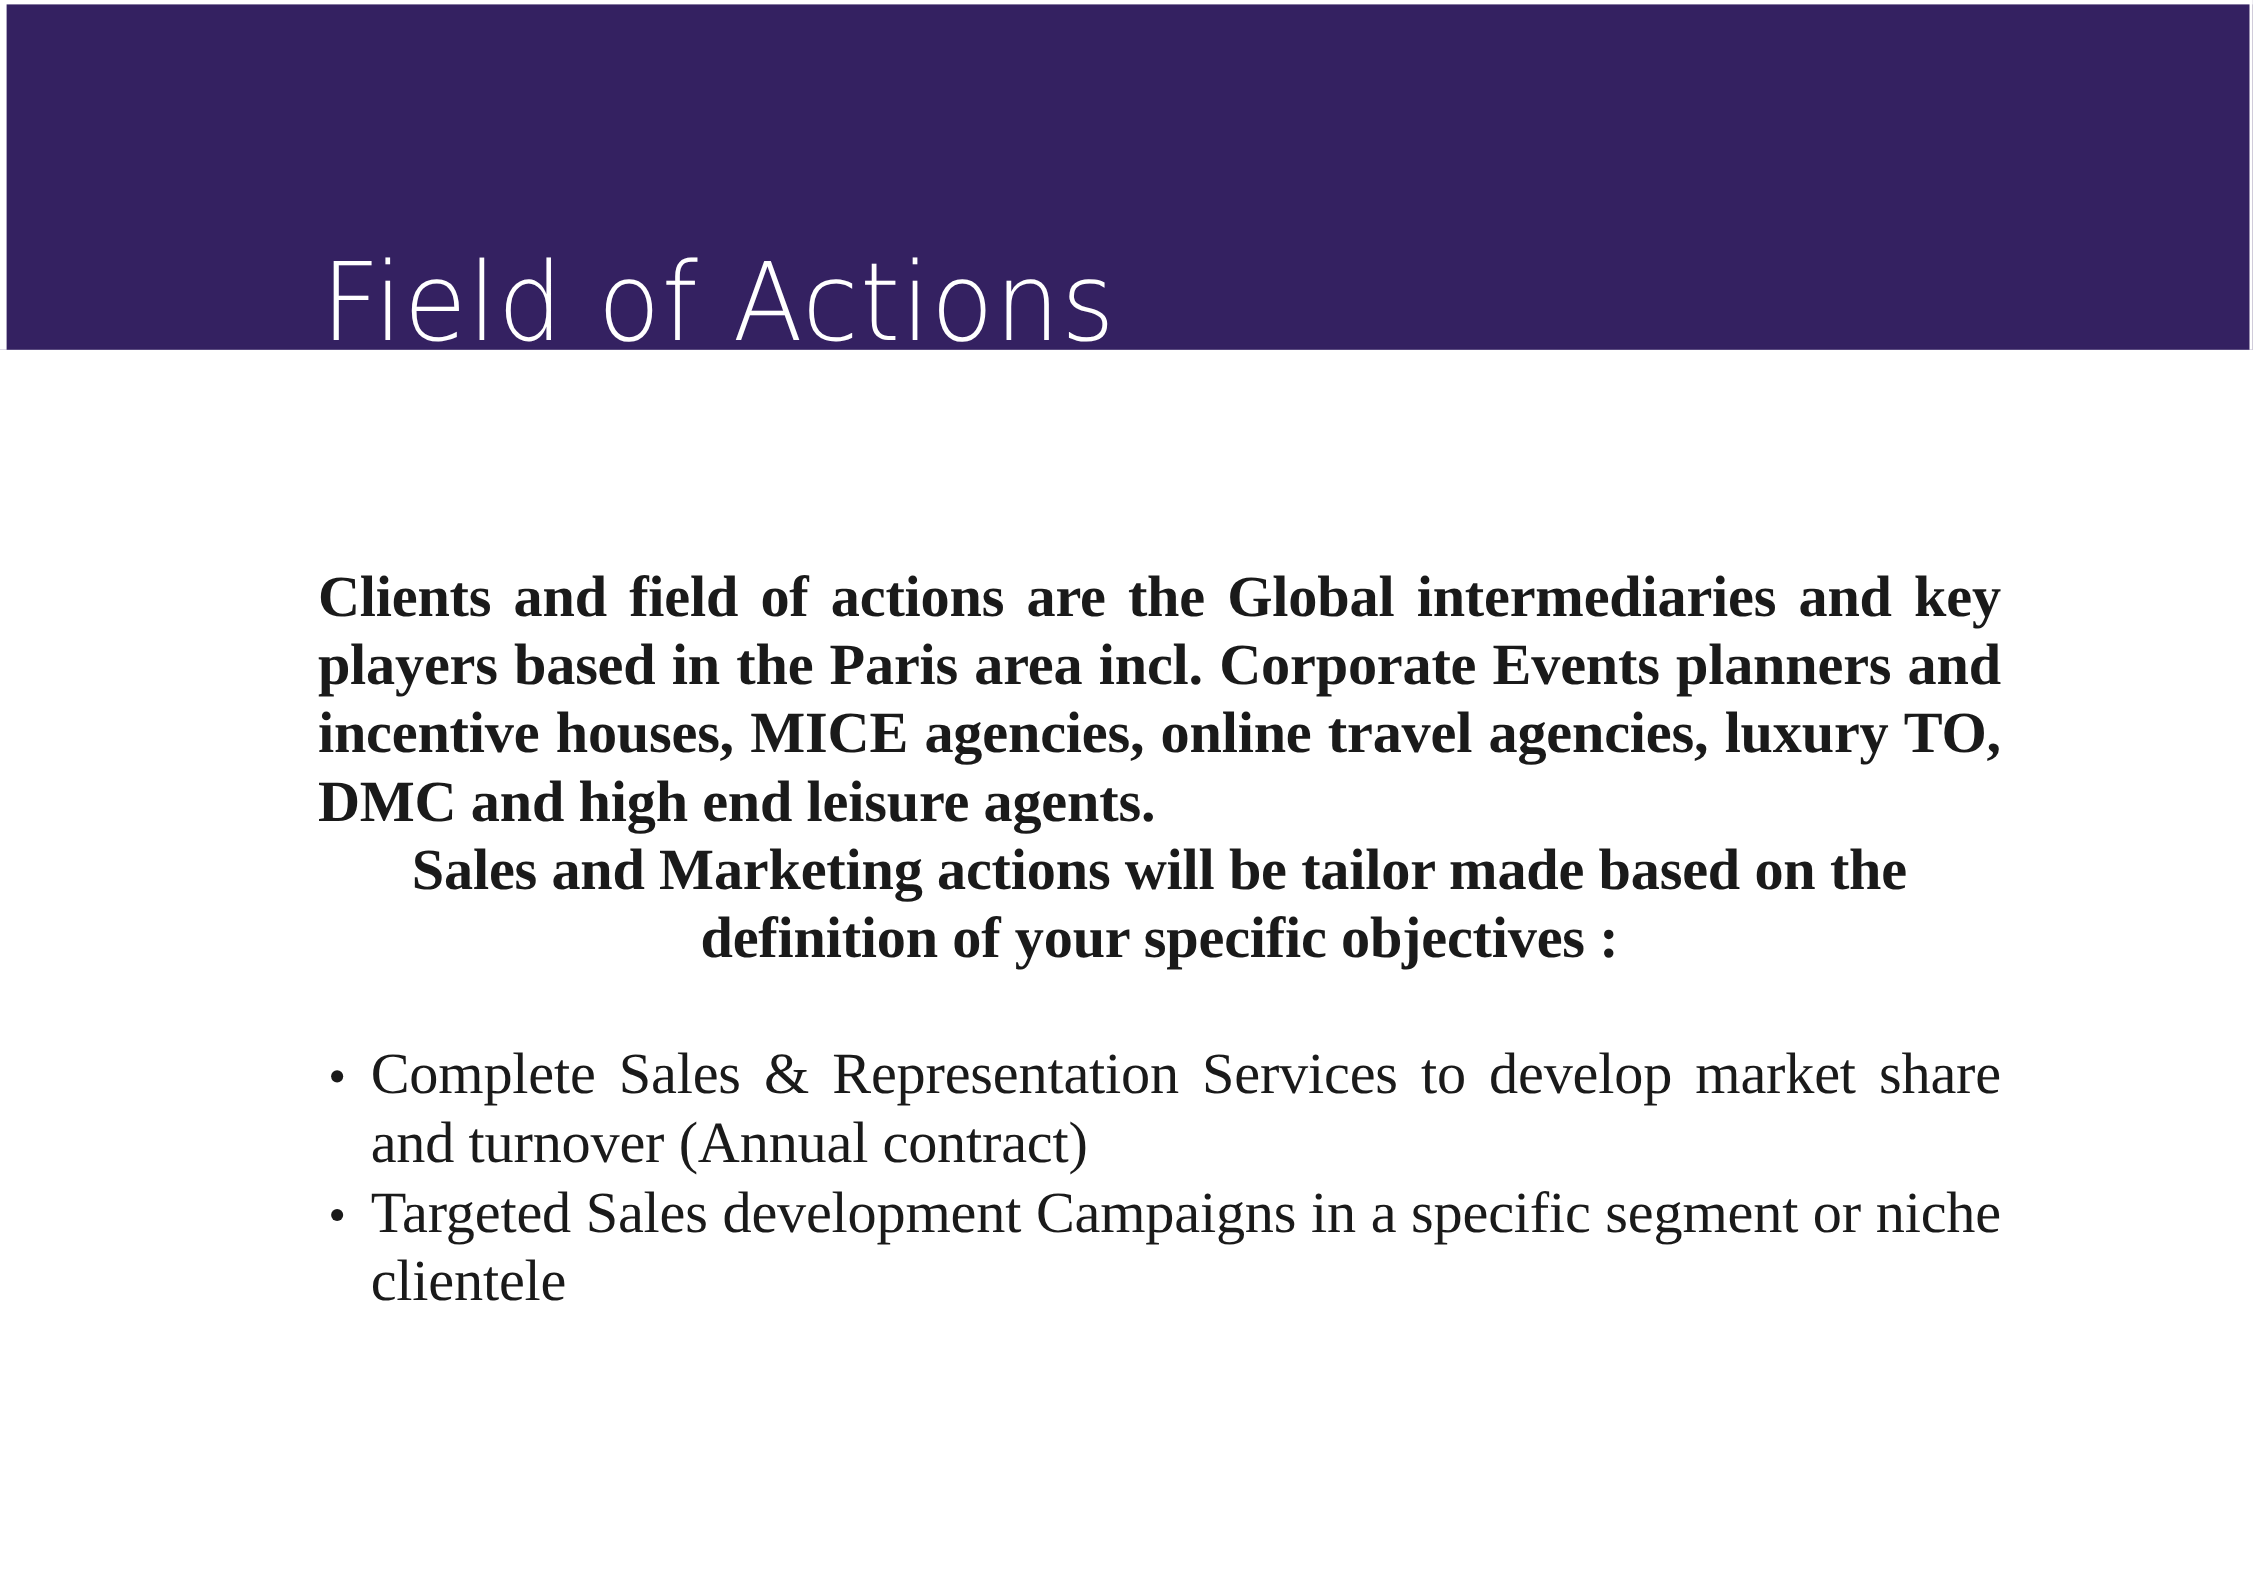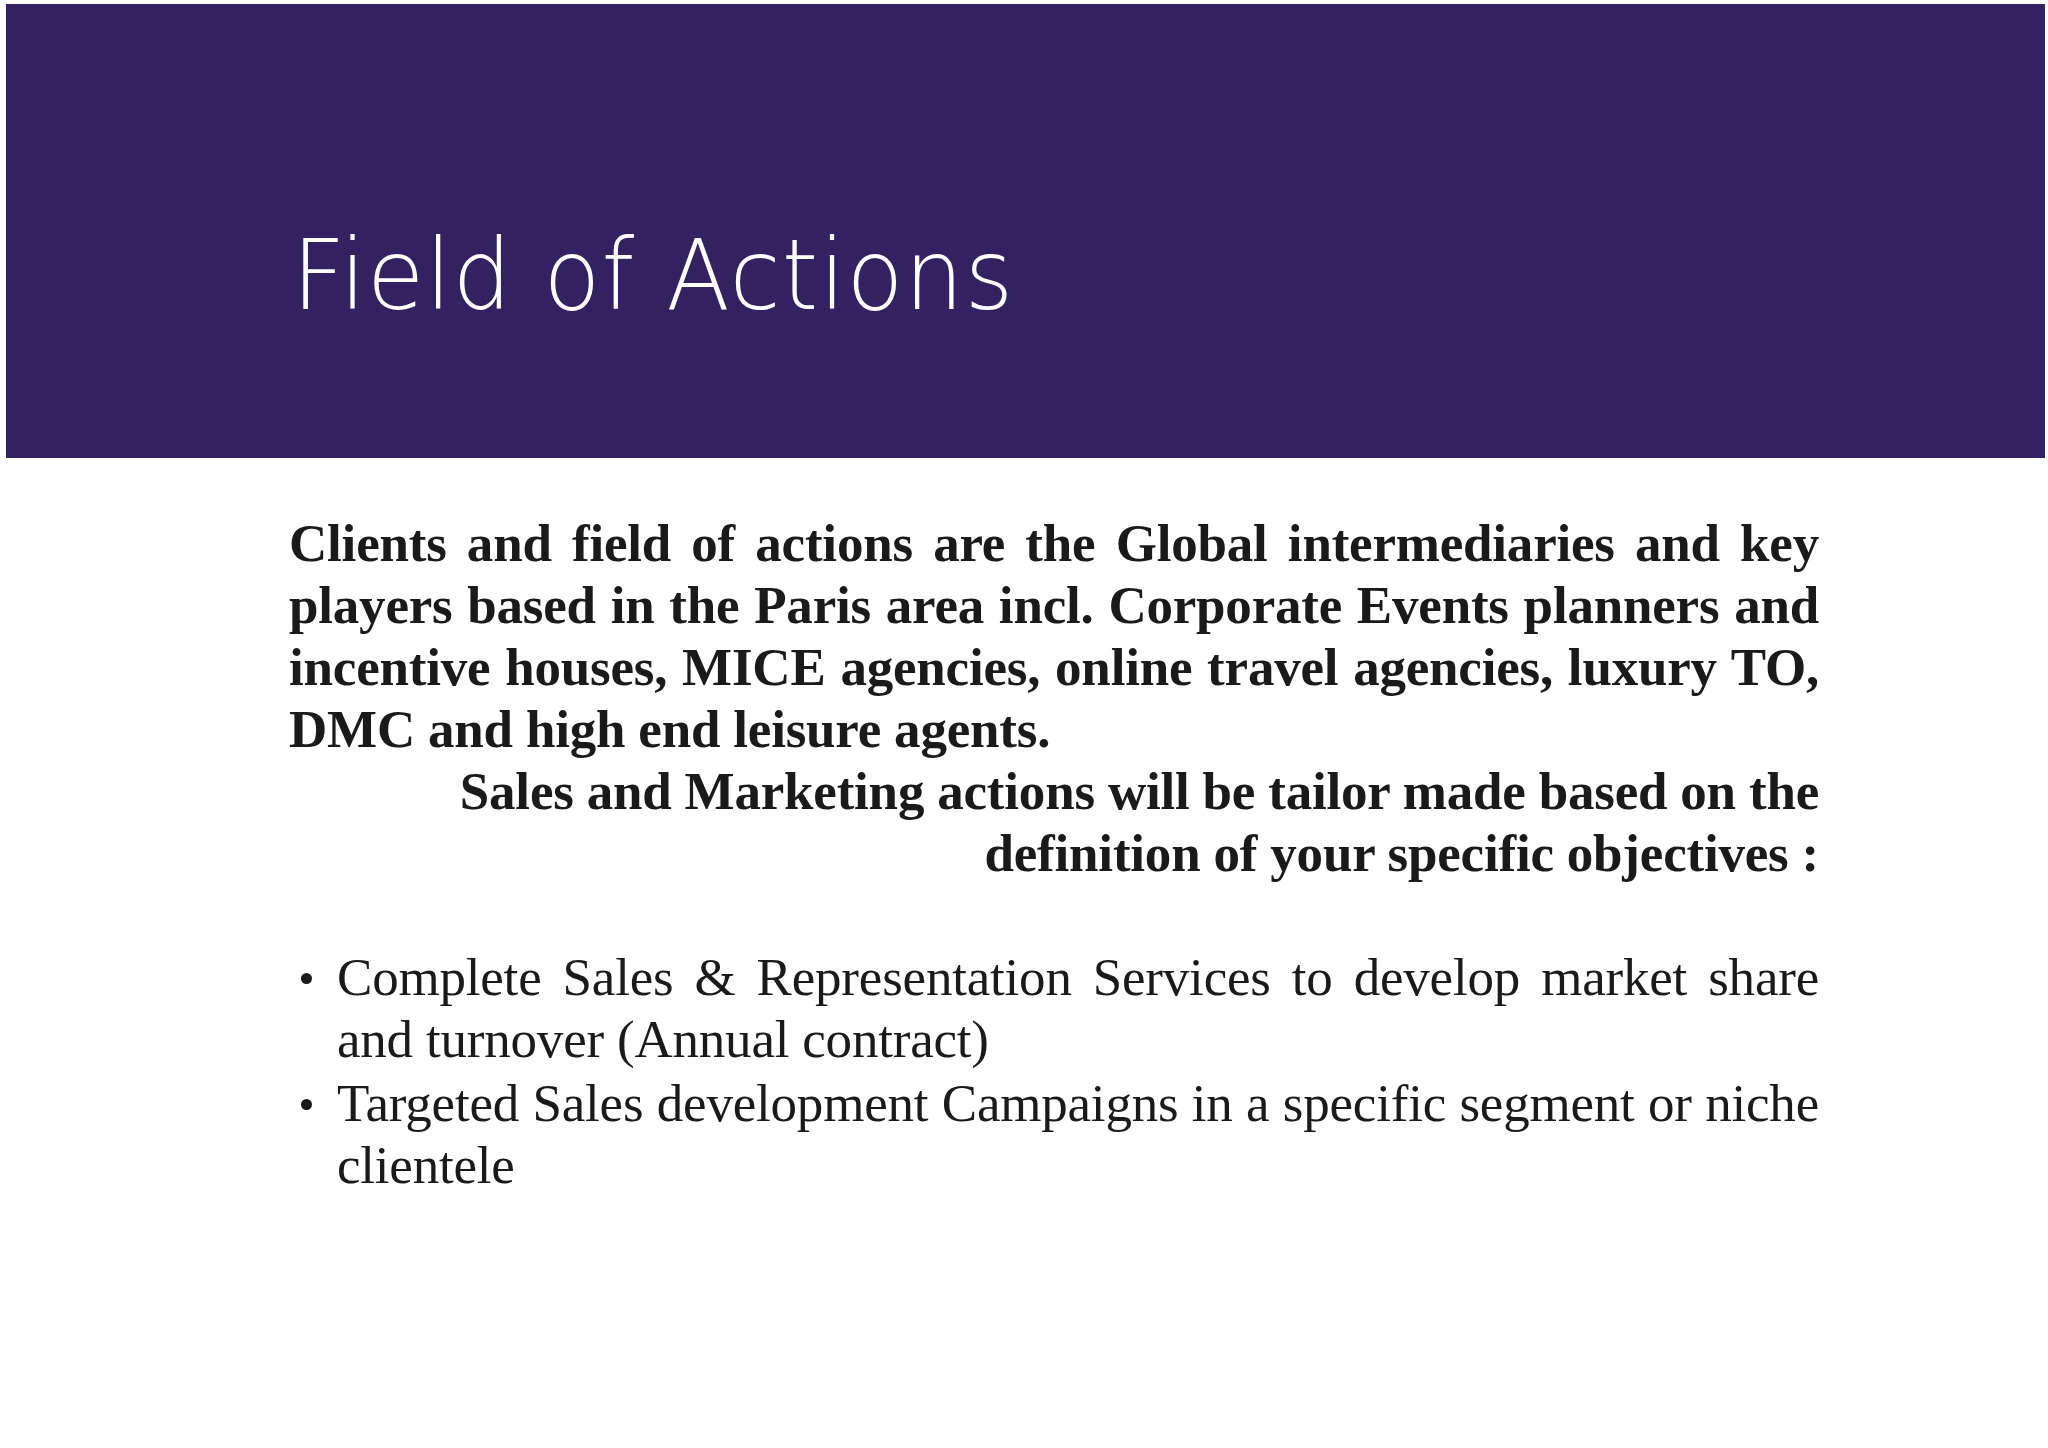--- a/index.html
+++ b/index.html
@@ -21,21 +21,21 @@
     inset: 0;
     background: #ffffff;
   }
 
   
   .header-band {
     position: absolute;
     left: 0;
     top: 0;
     width: 2048px;
-    height: 458px;
+    height: 318px;
     background: #342161;
     box-sizing: border-box;
     border-left: 6px solid #ffffff;
     border-top: 4px solid #ffffff;
     border-right: 3px solid #ffffff;
   }
 
   .slide-title {
     position: absolute;
     left: 286px;
@@ -69,21 +69,21 @@
     letter-spacing: -0.2px;
     font-weight: bold;
   }
 
   .para-justify {
     text-align: justify;
     text-align-last: left;
   }
 
   .para-tight {
-    text-align: right;
+    text-align: center;
   }
 
   .bullets {
     list-style: none;
     margin: 0;
     padding: 0;
     margin-top: 62px;
   }
 
   .bullet-item {

